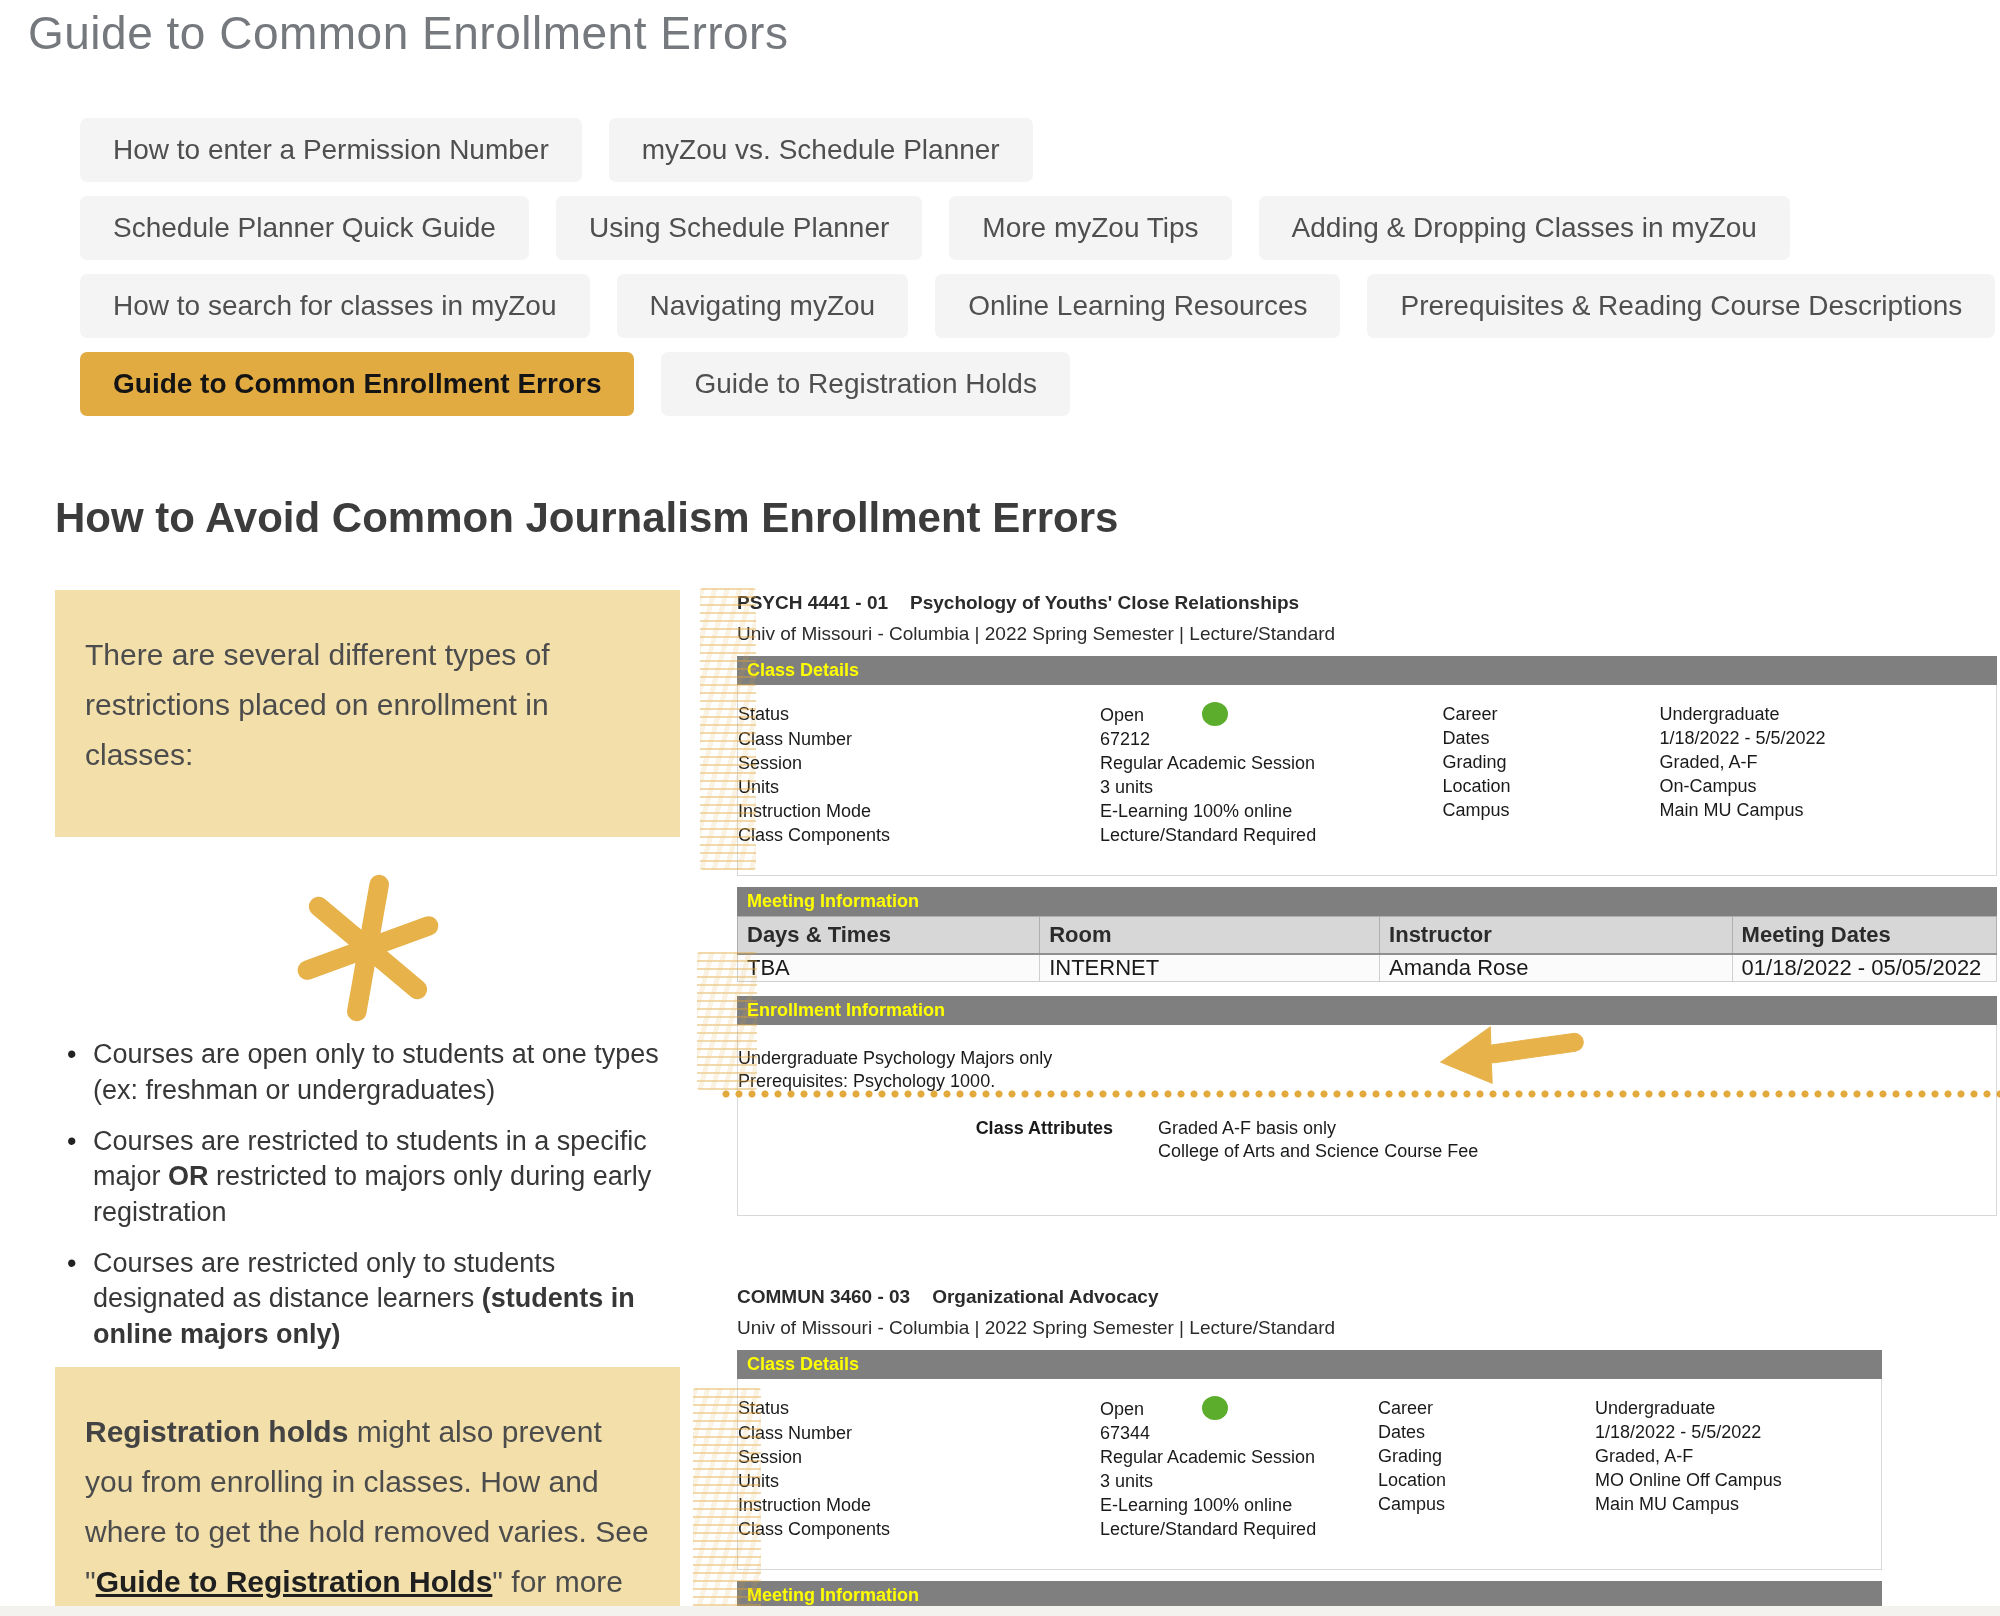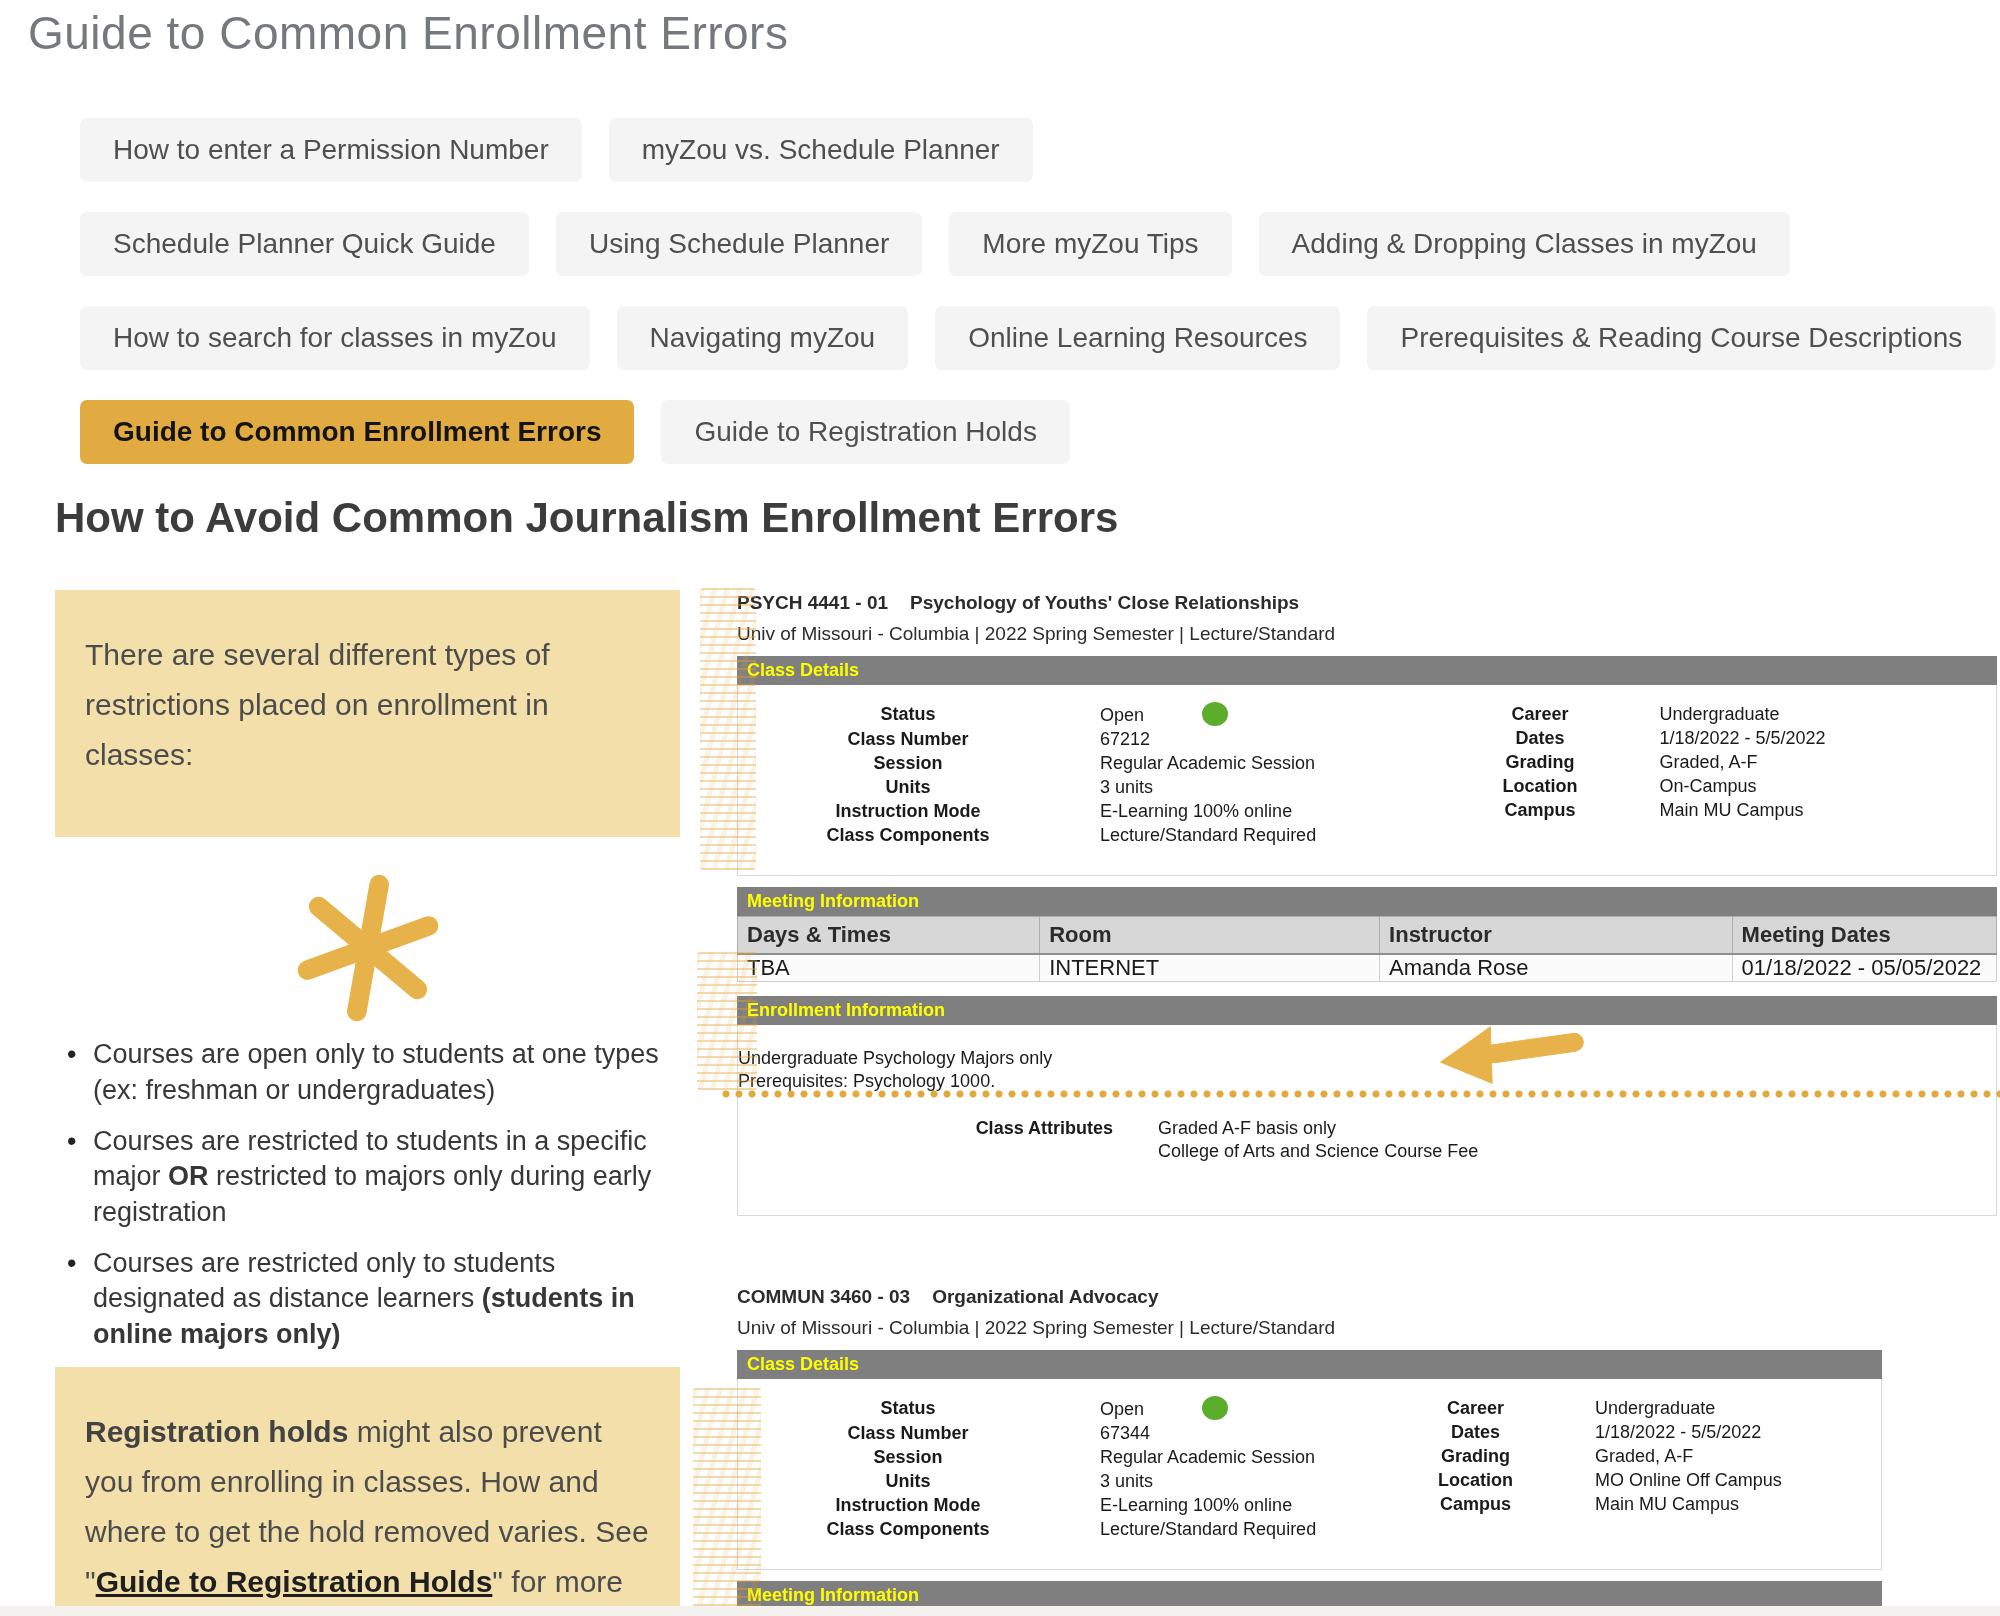--- a/index.html
+++ b/index.html
@@ -4,21 +4,21 @@
 <style>
   * { margin:0; padding:0; box-sizing:border-box; }
   html,body { width:2000px; height:1616px; background:#ffffff; overflow:hidden;
               font-family:"Liberation Sans", sans-serif; }
   .abs { position:absolute; }
 
   
   .page-title { left:28px; top:6px; font-size:46px; font-weight:300; color:#75797e; letter-spacing:.5px; }
 
   
-  .tabnav { left:80px; top:118px; display:flex; flex-direction:column; gap:30px; }
+  .tabnav { left:80px; top:118px; display:flex; flex-direction:column; gap:14px; }
   .tabrow { display:flex; gap:27px; }
   .tab { height:64px; line-height:64px; padding:0 33px; background:#f4f4f4; border-radius:7px;
          font-size:28px; color:#4f4f4f; white-space:nowrap; cursor:pointer; }
   .tab--active { background:#E1AB41; color:#141414; font-weight:bold; }
 
   
   .section-heading { left:55px; top:494px; font-size:42px; font-weight:bold; color:#3c3c3c; }
 
   
   .left-col { left:55px; top:590px; width:625px; }
@@ -38,21 +38,21 @@
   .shot-title { font-size:19px; font-weight:bold; color:#2b2b2b; }
   .shot-title .cname { margin-left:22px; }
   .shot-sub { font-size:19px; color:#2b2b2b; margin-top:9px; }
   .bar { margin-top:11px; background:#7F7F7F; color:#FFFF00; font-weight:bold; font-size:18px; padding:4px 10px; }
   .panel { border:1px solid #d8d8d8; border-top:none; background:#fff; }
   .details { display:flex; padding:17px 0 28px 0; }
   .dcol-left  { width:56%; }
   .dcol-right { width:44%; }
   .drow { display:grid; grid-template-columns:340px 1fr; column-gap:22px; font-size:18px; line-height:24px; }
   .dcol-right .drow { grid-template-columns:195px 1fr; }
-  .dlabel { font-weight:bold; text-align:center; }
+  .dlabel { font-weight:normal; text-align:left; }
   .dot { display:inline-block; width:26px; height:24px; border-radius:50%; background:#5BAD2B; margin-left:58px; vertical-align:-5px; }
 
   table.meet { width:100%; border-collapse:collapse; font-size:22px; }
   table.meet th { background:#D7D7D7; border:1px solid #aeaeae; border-bottom:2px solid #8f8f8f;
                   text-align:left; font-weight:bold; color:#2b2b2b; padding:5px 9px; }
   table.meet td { background:#fbfbfb; border:1px solid #cfcfcf; padding:0 9px; }
 
   .enroll { position:relative; padding:22px 0 28px 0; }
   .erow { display:grid; grid-template-columns:375px 1fr; column-gap:45px; font-size:18px; line-height:23px; margin-bottom:24px; }
   .erow:last-child { margin-bottom:0; }

